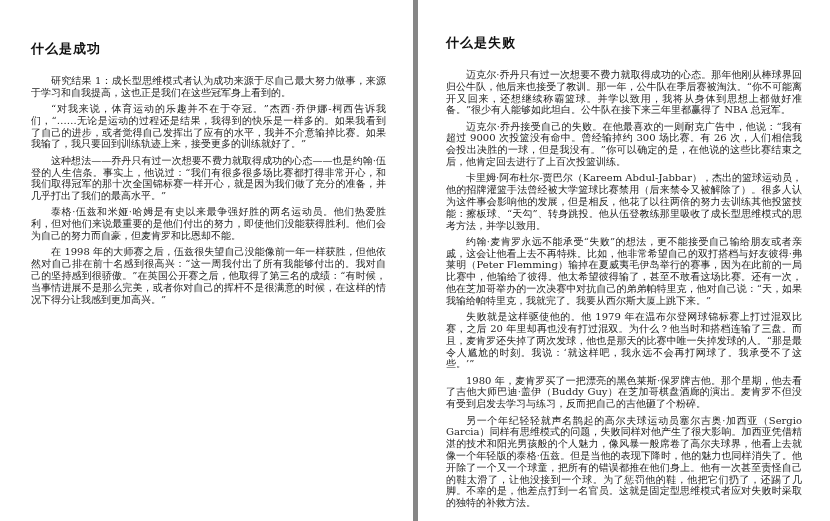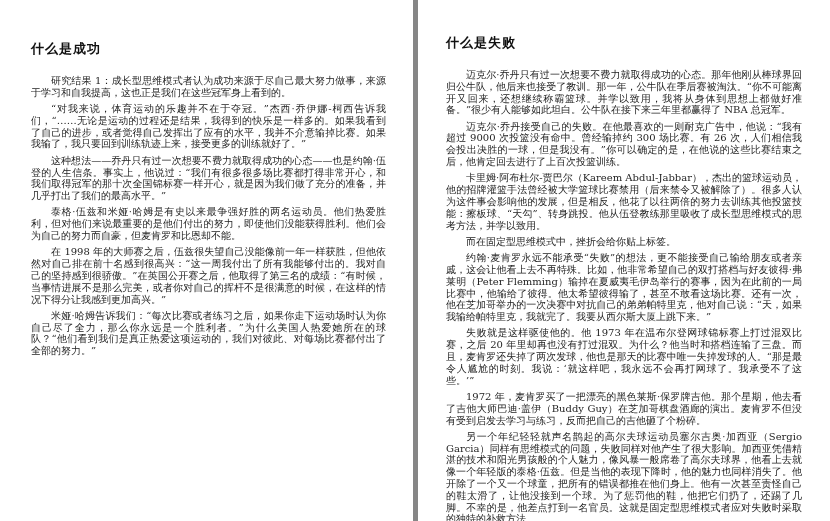--- a/index.html
+++ b/index.html
@@ -62,30 +62,28 @@
 
 <div class="doc">
 
   <section class="page page-left">
     <h1 class="page-title">什么是成功</h1>
     <p class="body-para">研究结果 1：成长型思维模式者认为成功来源于尽自己最大努力做事，来源于学习和自我提高，这也正是我们在这些冠军身上看到的。</p>
     <p class="body-para">“对我来说，体育运动的乐趣并不在于夺冠。”杰西·乔伊娜-柯西告诉我们，“……无论是运动的过程还是结果，我得到的快乐是一样多的。如果我看到了自己的进步，或者觉得自己发挥出了应有的水平，我并不介意输掉比赛。如果我输了，我只要回到训练轨迹上来，接受更多的训练就好了。”</p>
     <p class="body-para">这种想法——乔丹只有过一次想要不费力就取得成功的心态——也是约翰·伍登的人生信条。事实上，他说过：“我们有很多很多场比赛都打得非常开心，和我们取得冠军的那十次全国锦标赛一样开心，就是因为我们做了充分的准备，并几乎打出了我们的最高水平。”</p>
     <p class="body-para">泰格·伍兹和米娅·哈姆是有史以来最争强好胜的两名运动员。他们热爱胜利，但对他们来说最重要的是他们付出的努力，即使他们没能获得胜利。他们会为自己的努力而自豪，但麦肯罗和比恩却不能。</p>
     <p class="body-para">在 1998 年的大师赛之后，伍兹很失望自己没能像前一年一样获胜，但他依然对自己排在前十名感到很高兴：“这一周我付出了所有我能够付出的。我对自己的坚持感到很骄傲。”在英国公开赛之后，他取得了第三名的成绩：“有时候，当事情进展不是那么完美，或者你对自己的挥杆不是很满意的时候，在这样的情况下得分让我感到更加高兴。”</p>
-    <p class="body-para">米娅·哈姆告诉我们：“每次比赛或者练习之后，如果你走下运动场时认为你自己尽了全力，那么你永远是一个胜利者。”为什么美国人热爱她所在的球队？“他们看到我们是真正热爱这项运动的，我们对彼此、对每场比赛都付出了全部的努力。”</p>
   </section>
 
   <div class="gutter"></div>
 
   <section class="page page-right">
     <h1 class="page-title">什么是失败</h1>
     <p class="body-para">迈克尔·乔丹只有过一次想要不费力就取得成功的心态。那年他刚从棒球界回归公牛队，他后来也接受了教训。那一年，公牛队在季后赛被淘汰。“你不可能离开又回来，还想继续称霸篮球。并学以致用，我将从身体到思想上都做好准备。”很少有人能够如此坦白。公牛队在接下来三年里都赢得了 NBA 总冠军。</p>
     <p class="body-para">迈克尔·乔丹接受自己的失败。在他最喜欢的一则耐克广告中，他说：“我有超过 9000 次投篮没有命中。曾经输掉约 300 场比赛。有 26 次，人们相信我会投出决胜的一球，但是我没有。”你可以确定的是，在他说的这些比赛结束之后，他肯定回去进行了上百次投篮训练。</p>
     <p class="body-para">卡里姆·阿布杜尔-贾巴尔（Kareem Abdul-Jabbar），杰出的篮球运动员，他的招牌灌篮手法曾经被大学篮球比赛禁用（后来禁令又被解除了）。很多人认为这件事会影响他的发展，但是相反，他花了以往两倍的努力去训练其他投篮技能：擦板球、“天勾”、转身跳投。他从伍登教练那里吸收了成长型思维模式的思考方法，并学以致用。</p>
-    <p class="body-para">而在固定型思维模式中，挫折会给你贴上标签。</p>
     <p class="body-para">约翰·麦肯罗永远不能承受“失败”的想法，更不能接受自己输给朋友或者亲戚，这会让他看上去不再特殊。比如，他非常希望自己的双打搭档与好友彼得·弗莱明（Peter Flemming）输掉在夏威夷毛伊岛举行的赛事，因为在此前的一局比赛中，他输给了彼得。他太希望彼得输了，甚至不敢看这场比赛。还有一次，他在芝加哥举办的一次决赛中对抗自己的弟弟帕特里克，他对自己说：“天，如果我输给帕特里克，我就完了。我要从西尔斯大厦上跳下来。”</p>
-    <p class="body-para">失败就是这样驱使他的。他 1973 年在温布尔登网球锦标赛上打过混双比赛，之后 20 年里却再也没有打过混双。为什么？他当时和搭档连输了三盘。而且，麦肯罗还失掉了两次发球，他也是那天的比赛中唯一失掉发球的人。“那是最令人尴尬的时刻。我说：‘就这样吧，我永远不会再打网球了。我承受不了这些。’”</p>
-    <p class="body-para">1972 年，麦肯罗买了一把漂亮的黑色莱斯·保罗牌吉他。那个星期，他去看了吉他大师巴迪·盖伊（Buddy Guy）在芝加哥棋盘酒廊的演出。麦肯罗不但没有受到启发去学习与练习，反而把自己的吉他砸了个粉碎。</p>
+    <p class="body-para">失败就是这样驱使他的。他 1979 年在温布尔登网球锦标赛上打过混双比赛，之后 20 年里却再也没有打过混双。为什么？他当时和搭档连输了三盘。而且，麦肯罗还失掉了两次发球，他也是那天的比赛中唯一失掉发球的人。“那是最令人尴尬的时刻。我说：‘就这样吧，我永远不会再打网球了。我承受不了这些。’”</p>
+    <p class="body-para">1980 年，麦肯罗买了一把漂亮的黑色莱斯·保罗牌吉他。那个星期，他去看了吉他大师巴迪·盖伊（Buddy Guy）在芝加哥棋盘酒廊的演出。麦肯罗不但没有受到启发去学习与练习，反而把自己的吉他砸了个粉碎。</p>
     <p class="body-para">另一个年纪轻轻就声名鹊起的高尔夫球运动员塞尔吉奥·加西亚（Sergio Garcia）同样有思维模式的问题，失败同样对他产生了很大影响。加西亚凭借精湛的技术和阳光男孩般的个人魅力，像风暴一般席卷了高尔夫球界，他看上去就像一个年轻版的泰格·伍兹。但是当他的表现下降时，他的魅力也同样消失了。他开除了一个又一个球童，把所有的错误都推在他们身上。他有一次甚至责怪自己的鞋太滑了，让他没接到一个球。为了惩罚他的鞋，他把它们扔了，还踢了几脚。不幸的是，他差点打到一名官员。这就是固定型思维模式者应对失败时采取的独特的补救方法。</p>
   </section>
 
 </div>
 
 </body></html>

